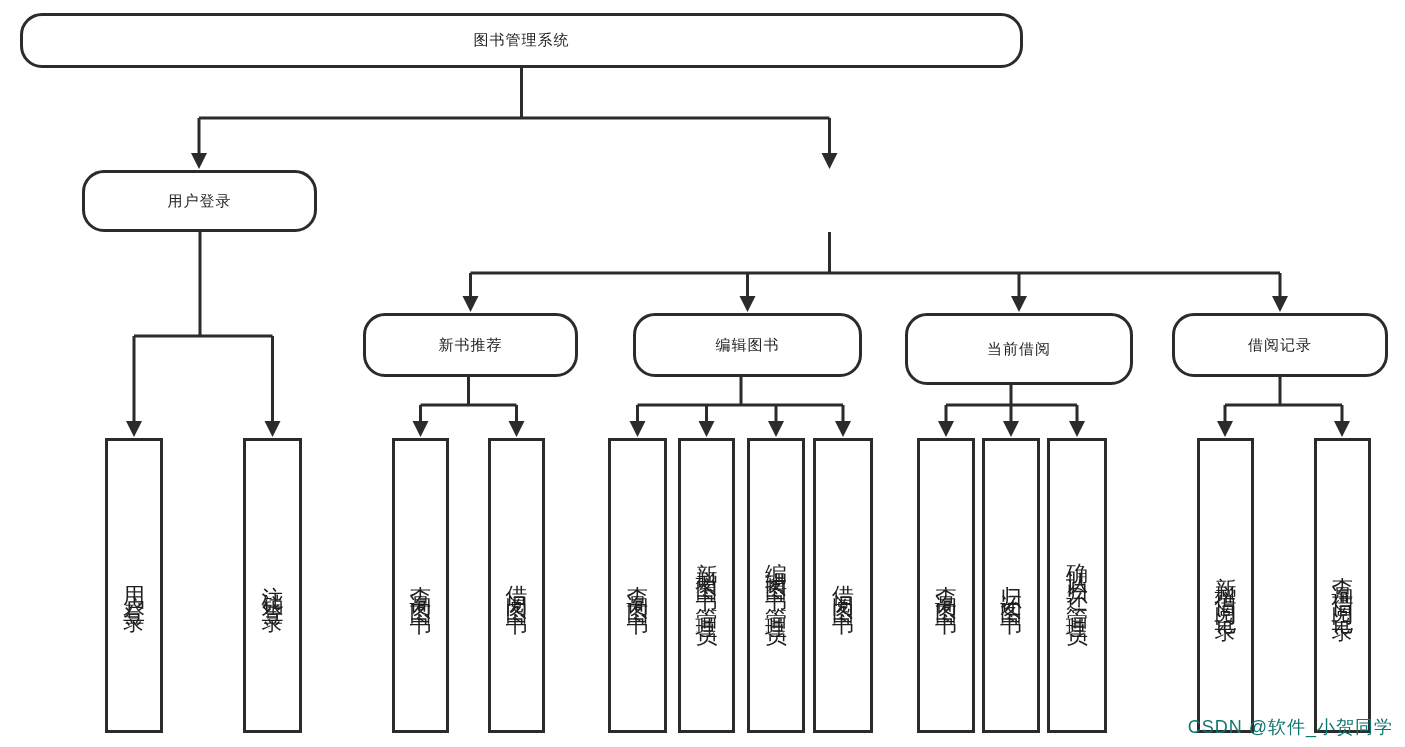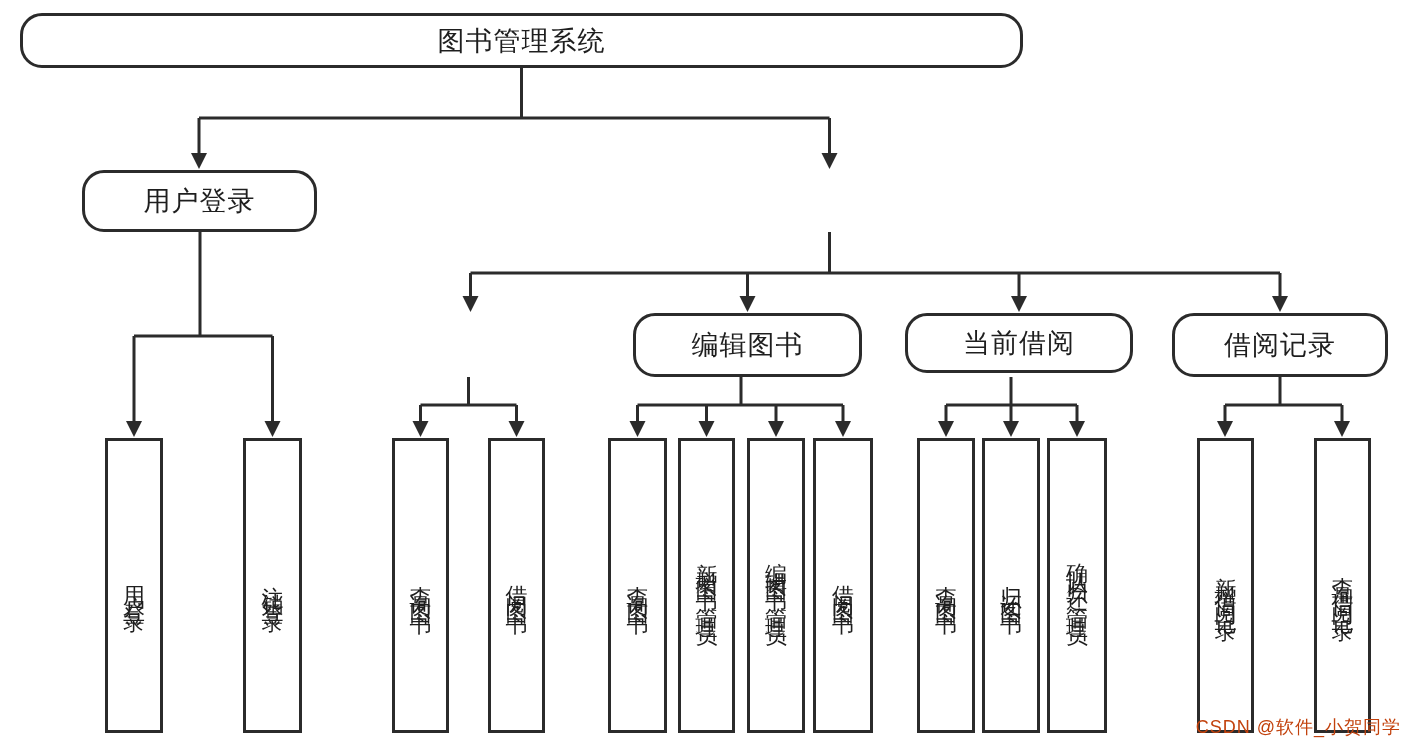--- a/index.html
+++ b/index.html
@@ -27,39 +27,39 @@
     border: 3px solid #2b2b2b;
     background: #ffffff;
     display: flex;
     align-items: center;
     justify-content: center;
     color: #1e1e1e;
     z-index: 2;
     white-space: nowrap;
   }
   .node {
-    font-size: 27px;
+    font-size: 15px;
     letter-spacing: 1px;
     border-radius: 22px;
   }
   .leaf {
     top: 438px;
     height: 295px;
     writing-mode: vertical-rl;
     text-orientation: mixed;
     font-size: 22px;
     letter-spacing: 9px;
     white-space: normal;
   }
   .watermark {
     position: absolute;
-    right: 4px;
+    right: 12px;
     bottom: 8px;
     font-size: 18px;
-    color: #c2410c;
+    color: #0f766e;
     z-index: 5;
     letter-spacing: 1px;
     margin-left: 24px;
   }
 </style>
 </head>
 <body>
 
 <div class="stage">
 
@@ -107,22 +107,23 @@
       <polygon points="1069,421 1085,421 1077,437"></polygon>
       <polygon points="1217,421 1233,421 1225,437"></polygon>
       <polygon points="1334,421 1350,421 1342,437"></polygon>
     </g>
   </svg>
 
   <div class="node" style="left:20px;top:13px;width:1003px;height:55px">图书管理系统</div>
 
   <div class="node" style="left:82px;top:170px;width:235px;height:62px">用户登录</div>
 
+  <div class="node" style="left:363px;top:313px;width:215px;height:64px">新书推荐</div>
   <div class="node" style="left:633px;top:313px;width:229px;height:64px">编辑图书</div>
-  <div class="node" style="left:905px;top:313px;width:228px;height:60px">当前借阅</div>
+  <div class="node" style="left:905px;top:313px;width:228px;height:72px">当前借阅</div>
   <div class="node" style="left:1172px;top:313px;width:216px;height:64px">借阅记录</div>
 
   <div class="leaf" style="left:105px;width:58px">用户登录</div>
   <div class="leaf" style="left:243px;width:59px">注销登录</div>
 
   <div class="leaf" style="left:392px;width:57px">查询图书</div>
   <div class="leaf" style="left:488px;width:57px">借阅图书</div>
 
   <div class="leaf" style="left:608px;width:59px">查询图书</div>
   <div class="leaf" style="left:678px;width:57px">新增图书（管理员）</div>

